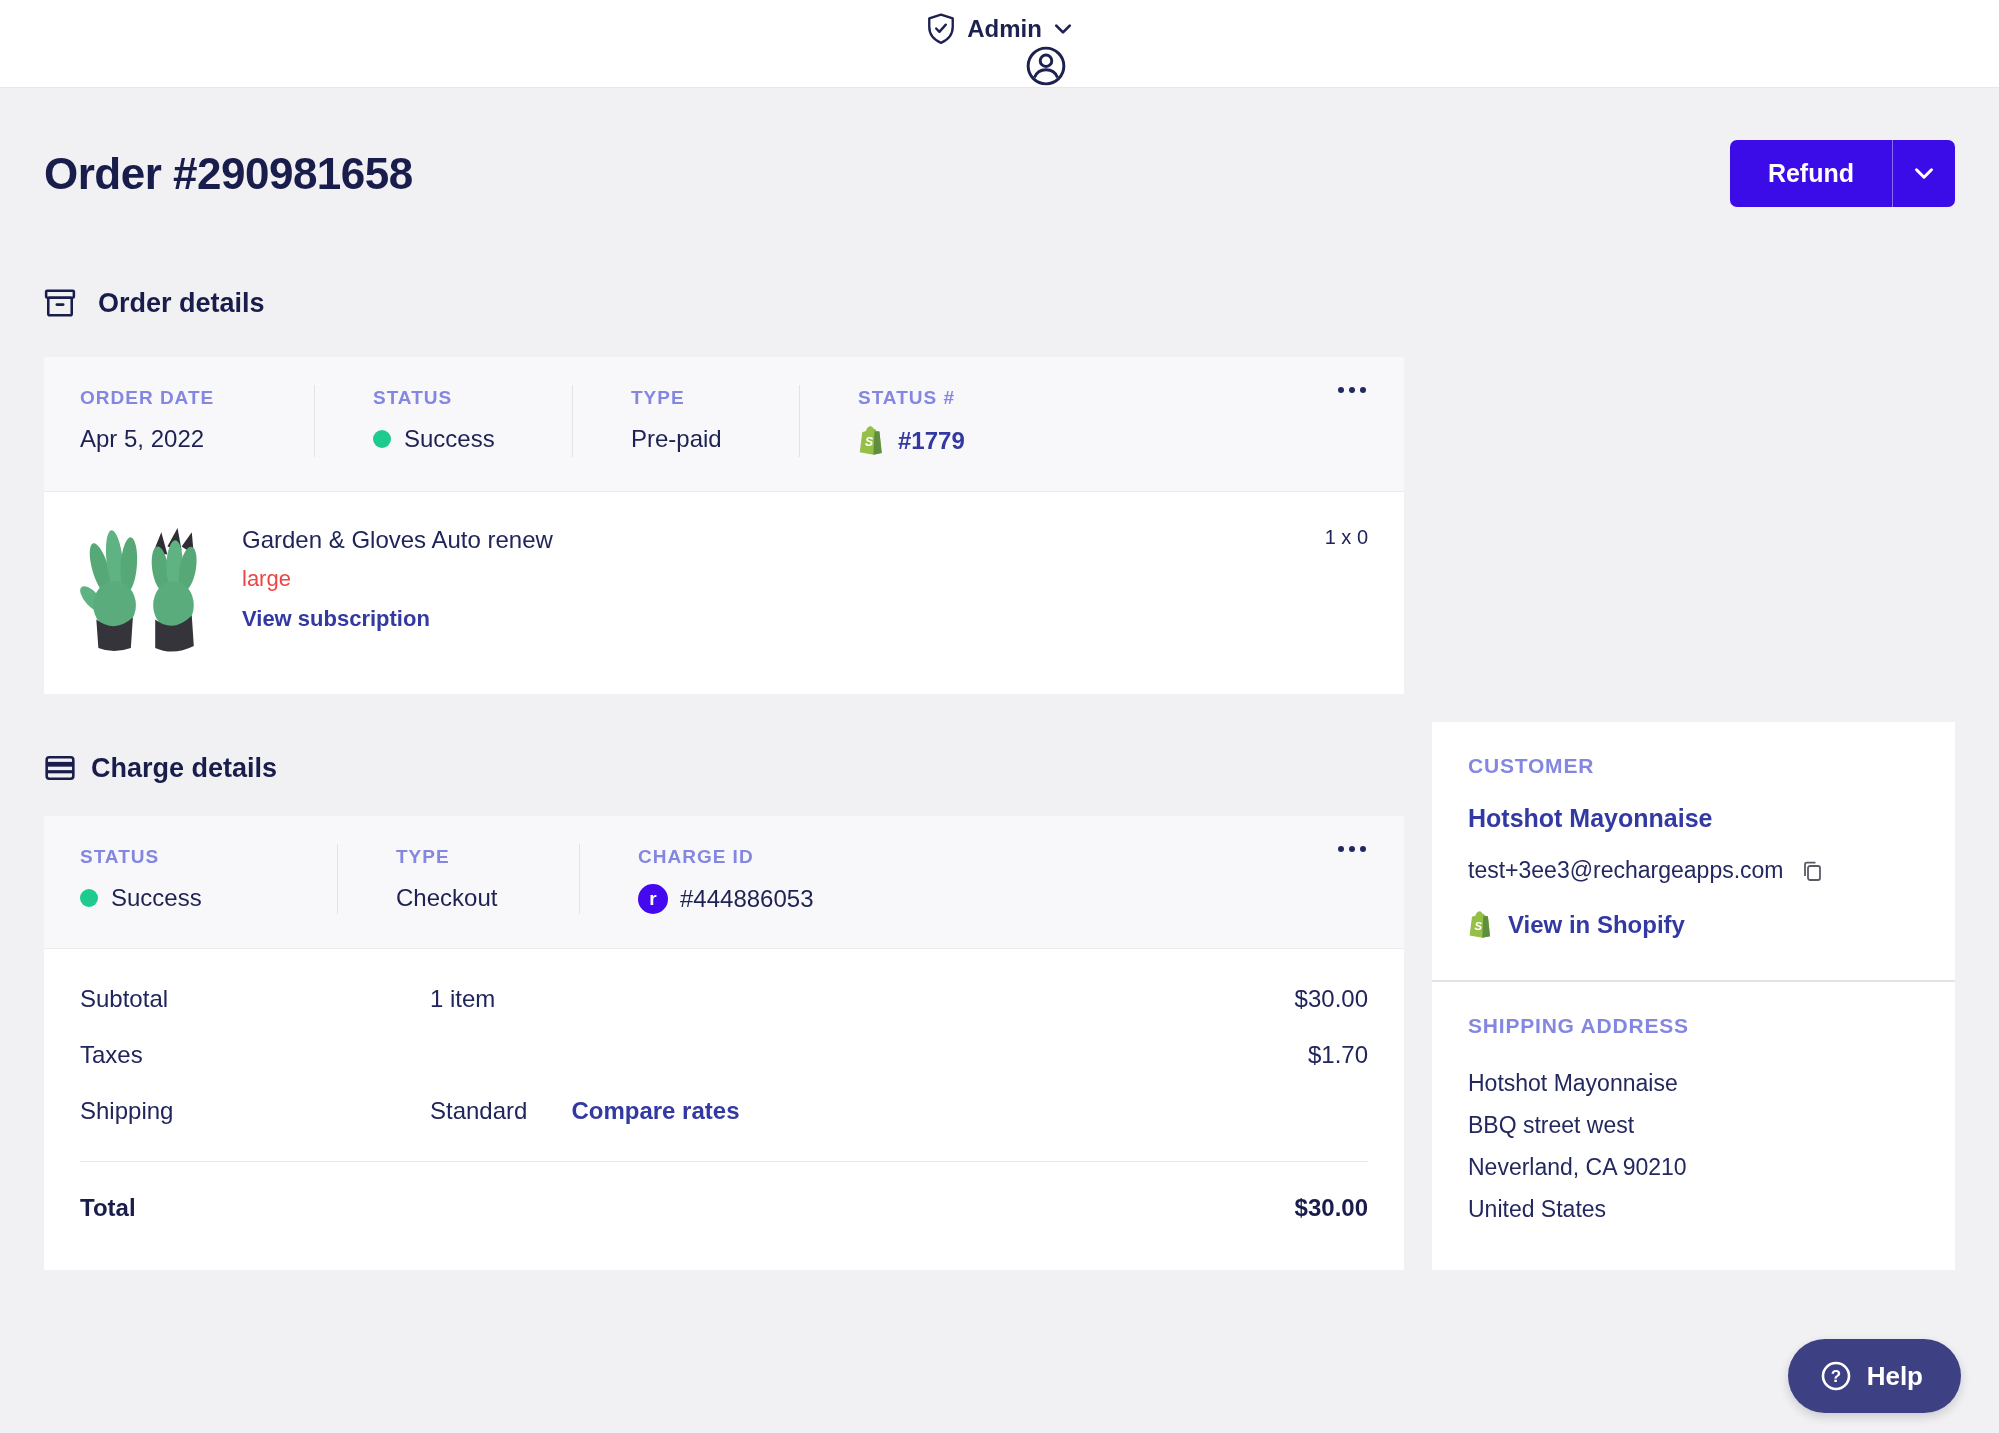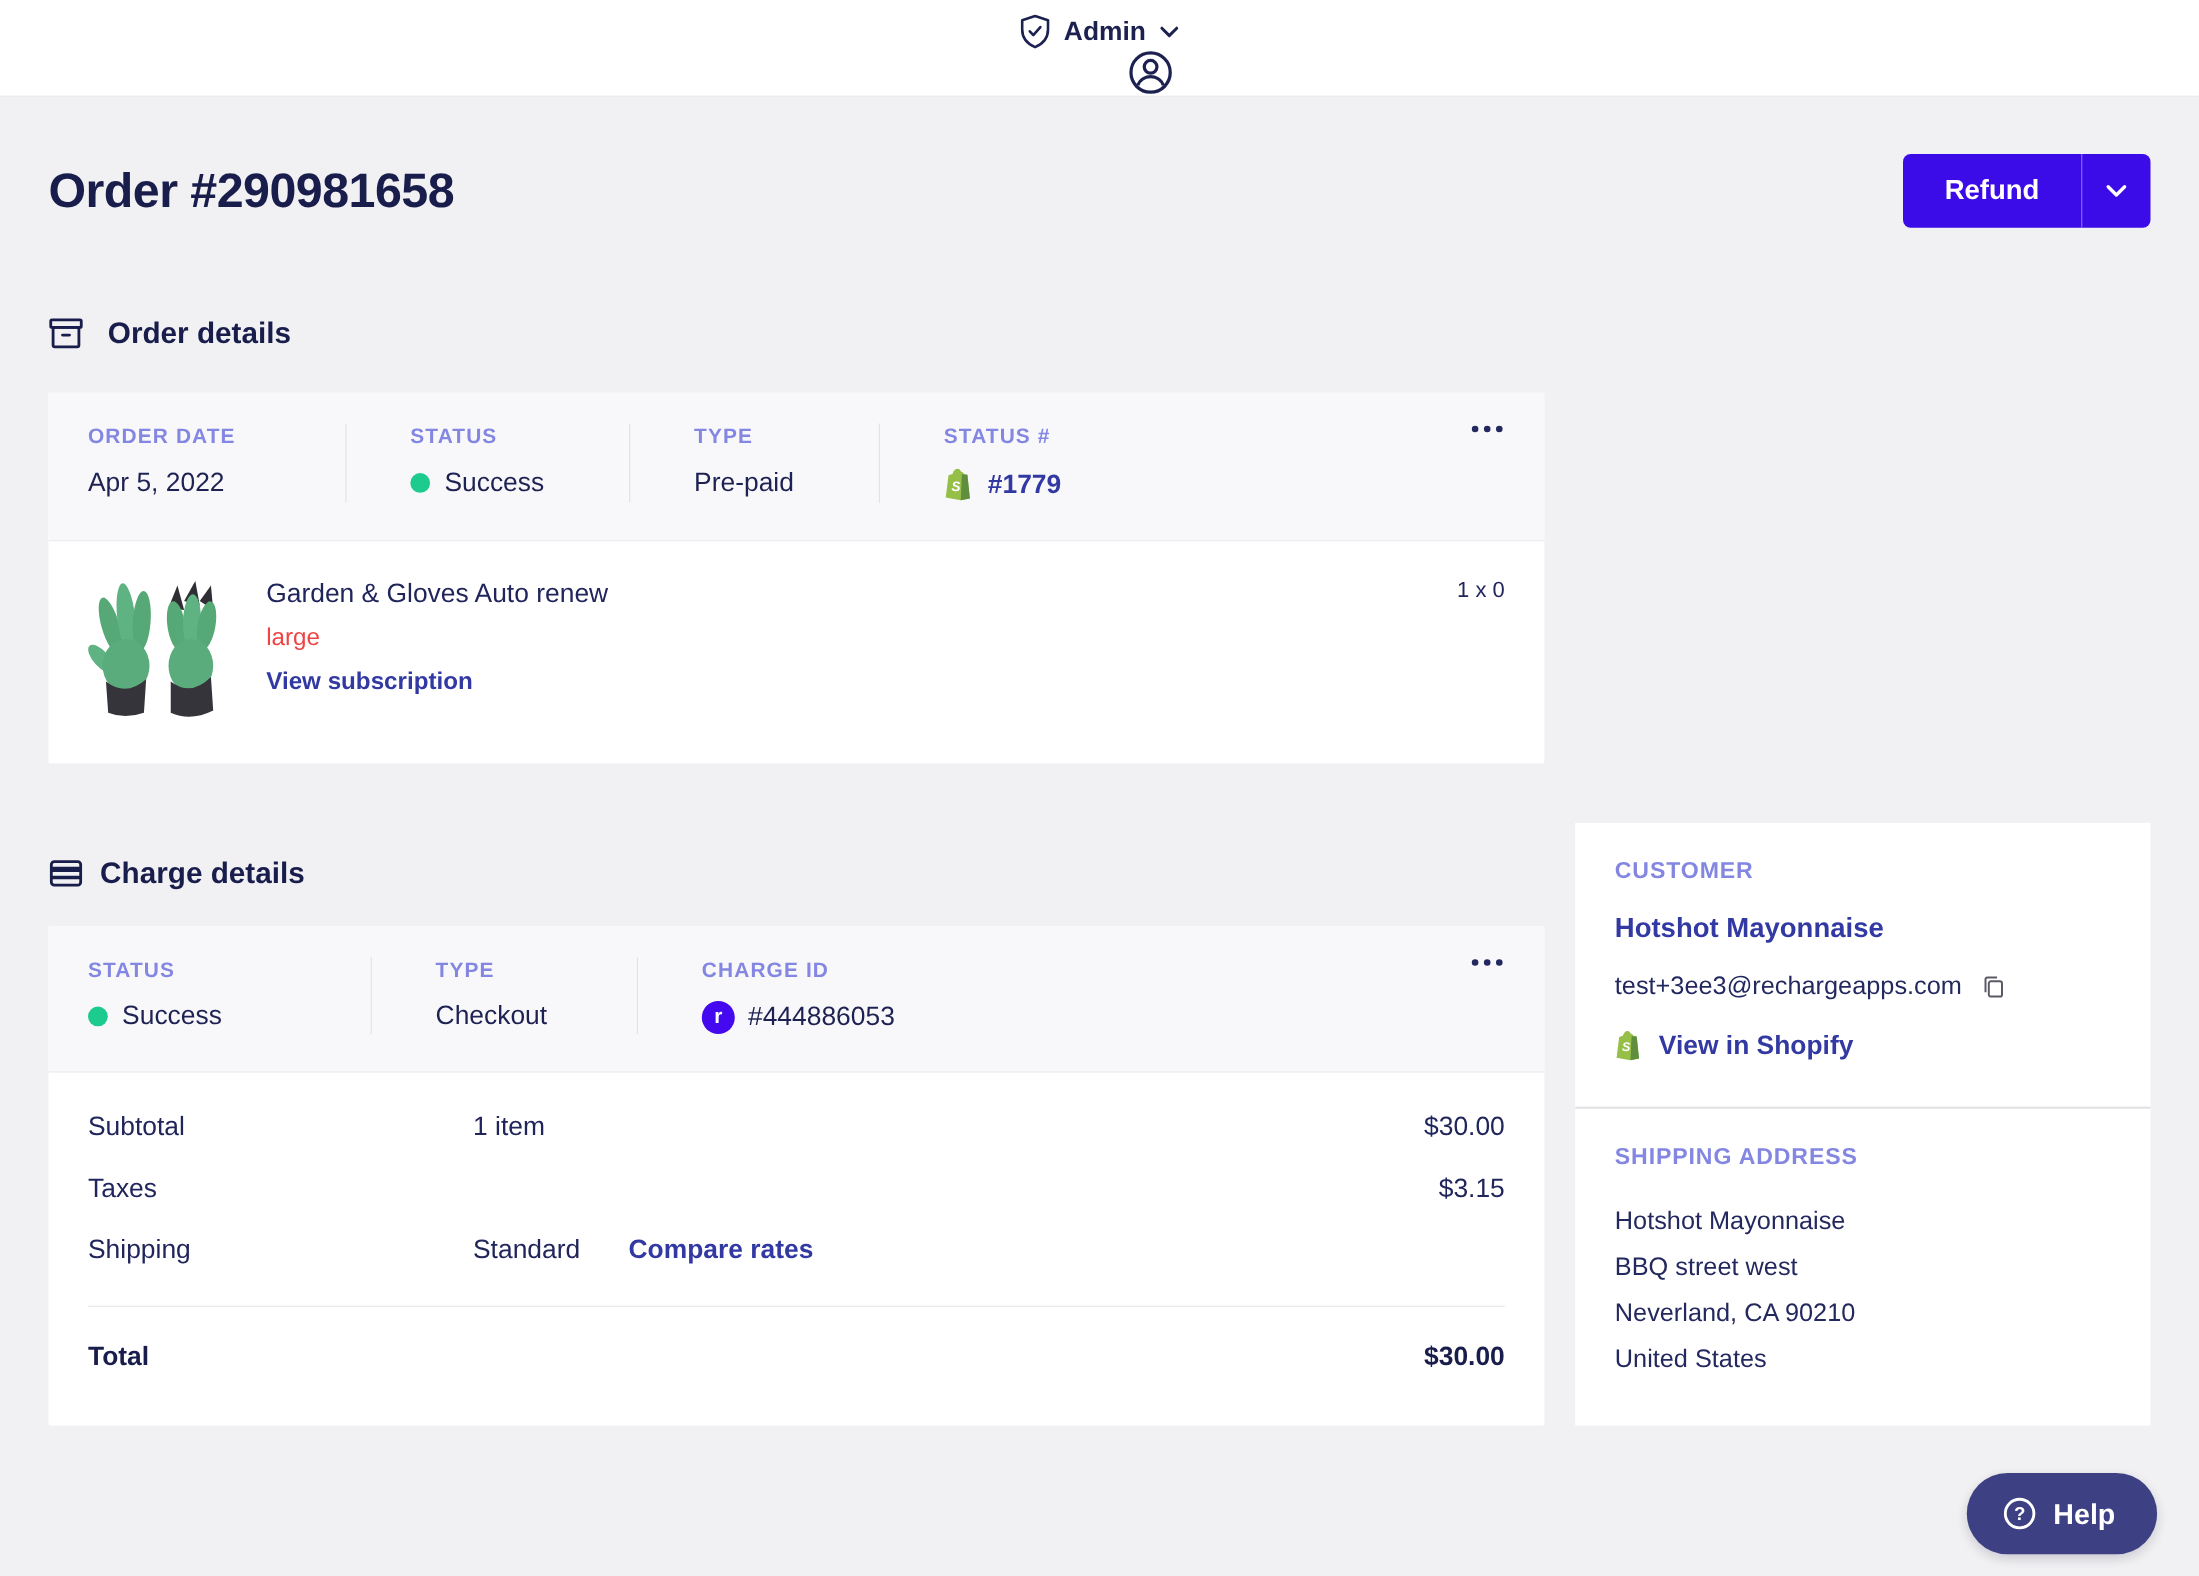--- a/index.html
+++ b/index.html
@@ -30,21 +30,21 @@
   .refund-main { padding:0 38px; display:flex; align-items:center; color:#fff; font-size:25px; font-weight:700; }
   .refund-sep { width:1px; background:rgba(255,255,255,0.4); margin:0; }
   .refund-caret { width:62px; display:flex; align-items:center; justify-content:center; color:#fff; }
 
   .main { margin-top:80px; display:flex; gap:28px; align-items:flex-end; }
   .left-col { flex:1; min-width:0; }
   .right-col { width:523px; padding-top:68px; }
 
   .section-head { display:flex; align-items:center; gap:22px; }
   .section-head .sh-title { font-size:27px; font-weight:800; color:#191d4b; }
-  .section-head.second { margin-top:84px;gap:15px; }
+  .section-head.second { margin-top:58px;gap:15px; }
 
   .card { background:#ffffff; border-radius:2px; }
   .card.order { margin-top:38px; }
   .card.charge { margin-top:32px; }
 
   
   .band { position:relative; background:#f8f8fa; border-bottom:1px solid #ebebee; display:flex; padding:28px 36px 34px; }
   .band .col { padding-top:2px; }
   .band .col + .col { border-left:1px solid #e2e2e7; padding-left:58px; }
   .o-c1{width:234px;} .o-c2{width:258px;} .o-c3{width:227px;} .o-c4{flex:1;}
@@ -265,21 +265,21 @@
 
         <div class="totals">
           <div class="t-row">
             <div class="t-label">Subtotal</div>
             <div class="t-detail">1 item</div>
             <div class="t-amount">$30.00</div>
           </div>
           <div class="t-row">
             <div class="t-label">Taxes</div>
             <div class="t-detail"></div>
-            <div class="t-amount">$3.15</div>
+            <div class="t-amount">$1.70</div>
           </div>
           <div class="t-row">
             <div class="t-label">Shipping</div>
             <div class="t-detail">
               <span>Standard</span>
               <span class="t-link">Compare rates</span>
             </div>
           </div>
           <hr class="t-divider">
           <div class="t-row total">

